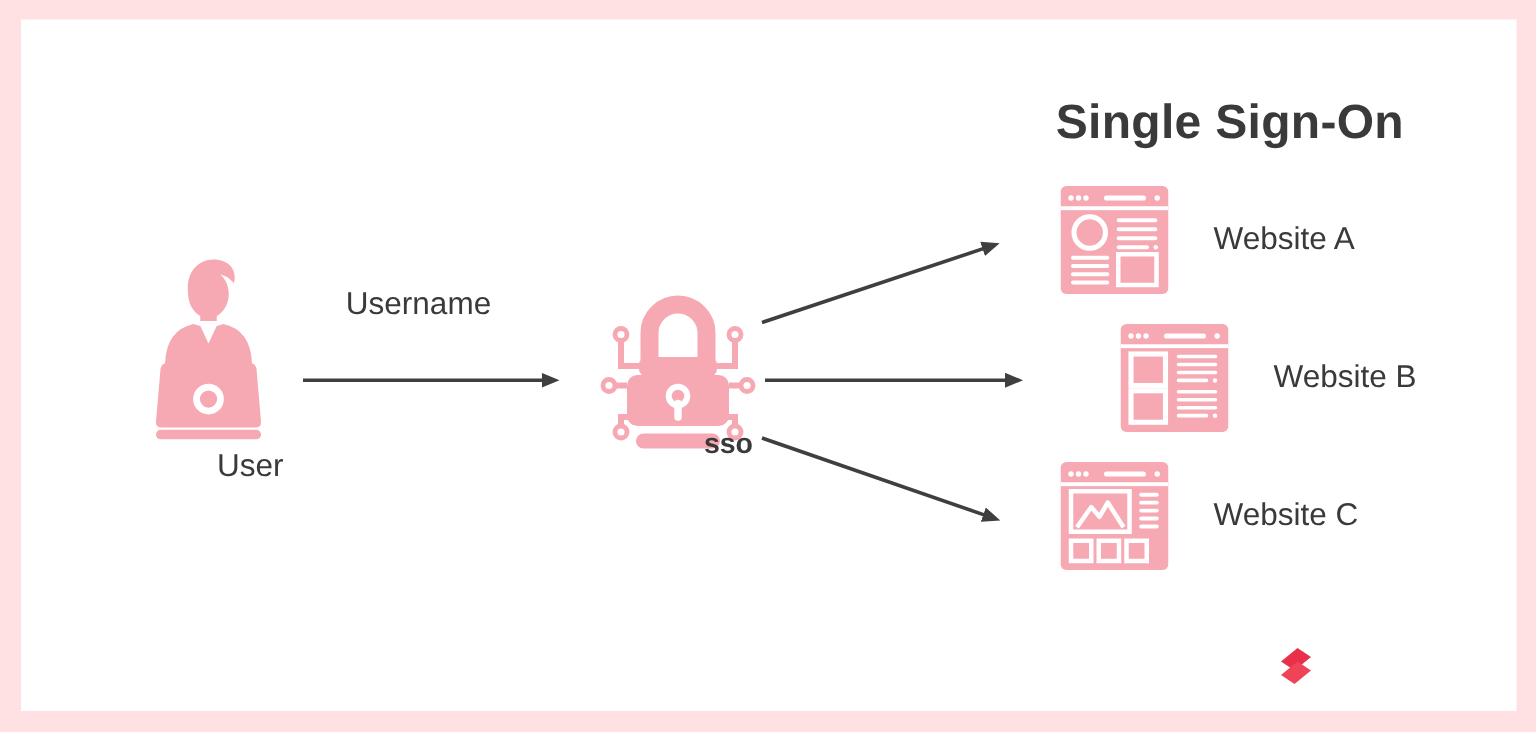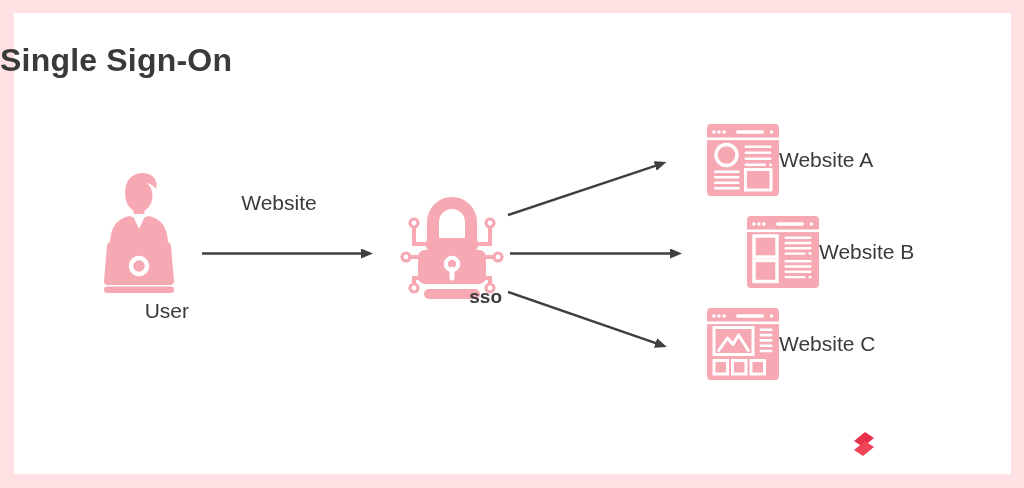--- a/index.html
+++ b/index.html
@@ -1,31 +1,31 @@
 <!DOCTYPE html>
 <html style="--frame-color: #ffe1e4; --canvas-color: #ffffff; --icon-pink: #f6a9b3; --text-color: #3a3a3a; --arrow-color: #3f3f3f; --logo-red: #ee4156;"><head>
 <meta charset="utf-8">
 <style>
   html,body{margin:0;padding:0;}
   body{width:1024px;height:488px;overflow:hidden;font-family:"Liberation Sans",sans-serif;}
   .frame{position:relative;width:1024px;height:488px;background:var(--frame-color,#ffe1e4);}
   .canvas{position:absolute;left:14px;top:13px;right:13px;bottom:14px;background:var(--canvas-color,#ffffff);}
   .abs{position:absolute;}
-  .title{position:absolute;left:0;top:42px;width:936px;margin:0;text-align:left;
+  .title{position:absolute;left:0;top:63px;width:936px;margin:0;text-align:right;
          font-size:32px;font-weight:700;color:var(--text-color,#3a3a3a);letter-spacing:.2px;}
   .arrows{position:absolute;left:0;top:0;width:1024px;height:488px;pointer-events:none;}
   .label{color:var(--text-color,#3a3a3a);font-size:21px;line-height:1.1;}
   .center{text-align:right;}
   .user-label{left:89px;top:299px;width:100px;}
   .credentials{left:199px;top:188px;width:160px;text-align:center;font-size:21px;
                line-height:29.5px;color:var(--text-color,#3a3a3a);}
   .sso-label{left:402px;top:287px;width:100px;font-size:19px;font-weight:700;}
   .pink-icon{color:var(--icon-pink,#f6a9b3);display:block;}
   .site-row{position:absolute;left:707px;display:flex;align-items:center;}
-  .site-row .label{white-space:nowrap;}
+  .site-row .label{margin-left:30px;white-space:nowrap;}
   .row-a{top:124px;} .row-b{top:216px;padding-left:40px;} .row-c{top:308px;}
   .logo{position:absolute;left:851px;top:430px;display:flex;align-items:center;gap:5px;}
   .logo-text{color:var(--logo-red,#ee4156);font-size:20px;font-weight:800;letter-spacing:.4px;}
 </style>
 </head>
 <body>
 
 <div class="frame">
   <div class="canvas"></div>
 
@@ -49,21 +49,21 @@
     <rect fill="currentColor" x="33.5" y="36" width="11" height="12"></rect>
     <path fill="currentColor" d="M10 71 Q11 49 29 45 L39 48 L49 45 Q67 49 68 71 L68 74 H10 Z"></path>
     <polygon fill="#ffffff" points="32,43 46,43 39,58"></polygon>
     <path fill="currentColor" d="M12 71 Q7.5 71 7 75 L4 110 Q3.7 114 8 114 H70 Q74.3 114 74 110 L71 75 Q70.5 71 66 71 Z"></path>
     <circle cx="39" cy="95" r="8" fill="none" stroke="#ffffff" stroke-width="4.5"></circle>
     <rect fill="currentColor" x="4" y="115.5" width="70" height="6.5" rx="3.2"></rect>
   </svg>
   <div class="abs label center user-label">User</div>
 
   <div class="abs credentials">
-    <div>Website</div>
+    <div>Username</div>
   </div>
 
   <svg class="abs pink-icon" style="left:400px;top:194px;" width="104" height="110" viewBox="0 0 104 110">
     <g fill="none" stroke="currentColor" stroke-width="4">
       <path d="M26 50 H14 V33"></path>
         <path d="M18 63 H10"></path>
         <path d="M24 84 H14 V89"></path>
       <path d="M78 50 H90 V33"></path>
         <path d="M86 63 H94"></path>
         <path d="M80 84 H90 V89"></path>

